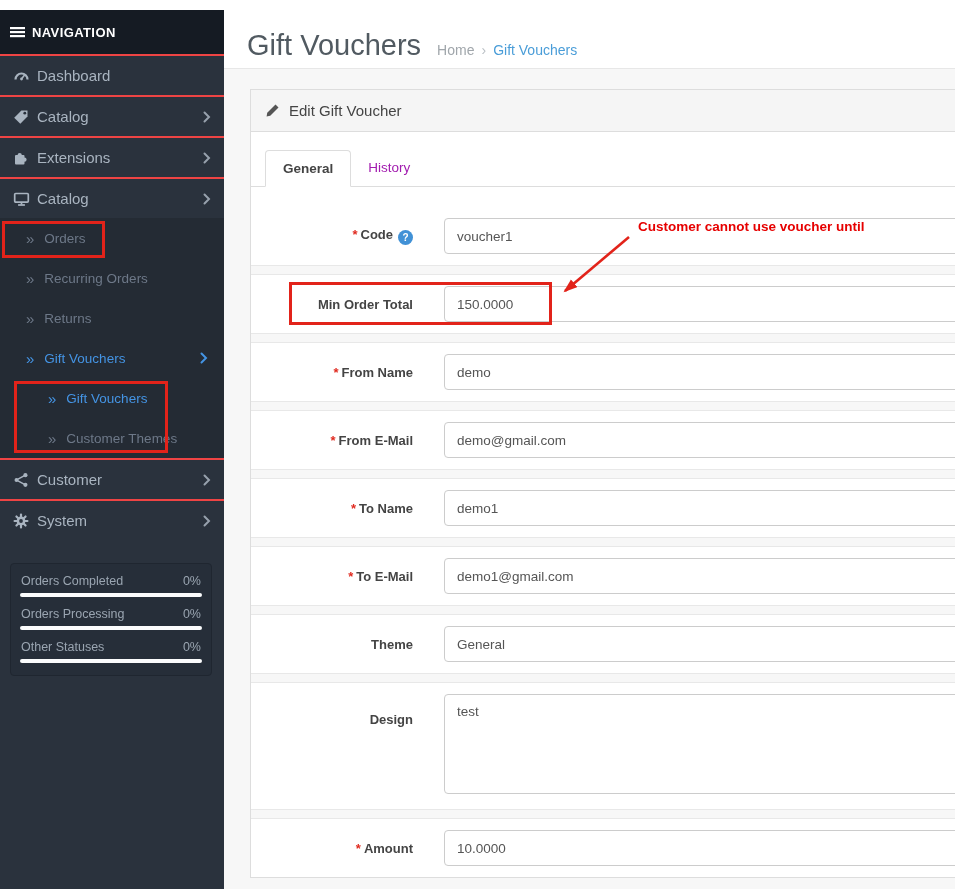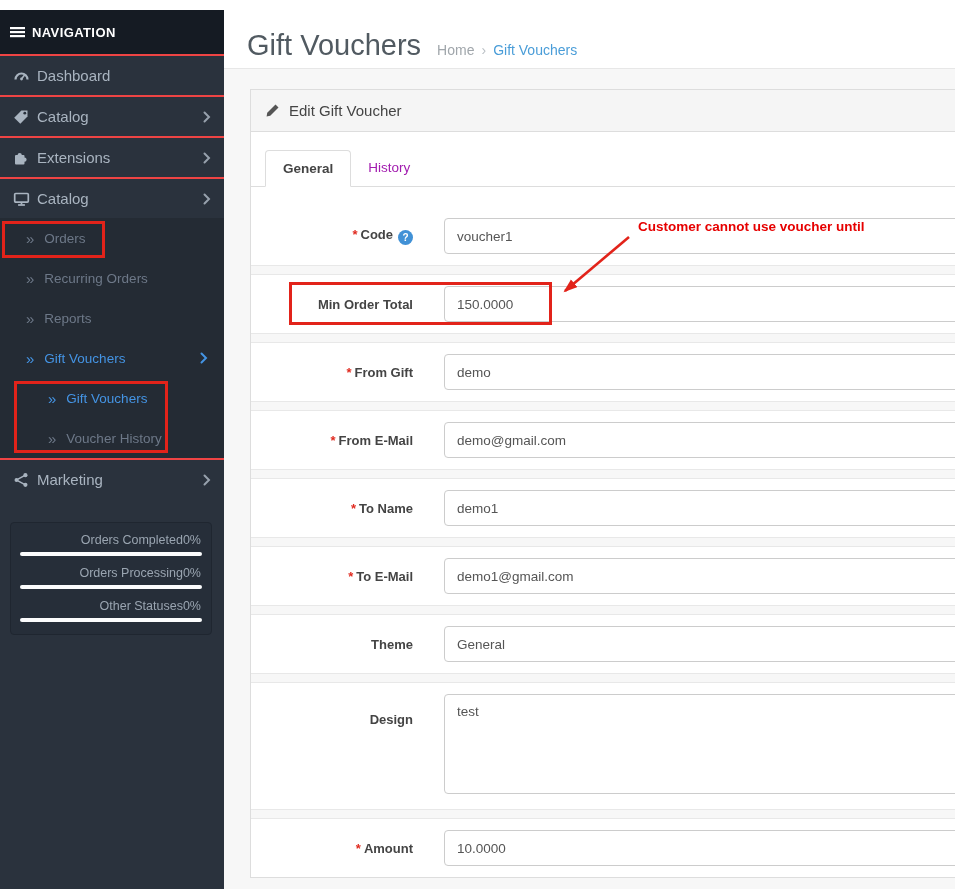--- a/index.html
+++ b/index.html
@@ -23,21 +23,21 @@
   .submenu { background:#242b34; }
   .sub-item { height:40px; display:flex; align-items:center; padding:0 16px 0 26px;
               color:#6d7888; font-size:13.5px; cursor:pointer; }
   .sub-item .dbl { margin-right:10px; font-size:15px; }
   .sub-item.lvl2 { padding-left:48px; }
   .sub-item.blue { color:#4494e4; }
   .sub-item .chev { margin-left:auto; display:flex; color:#4494e4; }
   .stats-panel { margin:23px 12px 0 10px; background:#262e39; border:1px solid #1f2630;
                  border-radius:4px; padding:10px 9px 12px 9px; }
   .stat-row { margin-bottom:10px; }
-  .stat-line { display:flex; justify-content:flex-end; color:#9aa5b1;
+  .stat-line { display:flex; justify-content:space-between; color:#9aa5b1;
                font-size:12.5px; padding:0 1px 5px 1px; }
   .stat-bar { height:4px; background:#fbfcfd; border-radius:2px; }
 
   
   .main { position:absolute; left:224px; top:0; width:1200px; height:889px;
           background:#f7f7f7; }
   .page-header { height:69px; background:#fff; border-bottom:1px solid #e7e7e7;
                  display:flex; align-items:baseline; padding:30px 0 0 23px; }
   .page-title { font-size:29px; font-weight:300; color:#515a61; line-height:30px; }
   .breadcrumb { margin-left:16px; font-size:14px; color:#a0a6ab; }
@@ -168,56 +168,76 @@
     <div class="sub-item">
       <span class="dbl">»</span>
       <span>Orders</span>
     </div>
     <div class="sub-item">
       <span class="dbl">»</span>
       <span>Recurring Orders</span>
     </div>
     <div class="sub-item">
       <span class="dbl">»</span>
-      <span>Reports</span>
+      <span>Returns</span>
     </div>
     <div class="sub-item blue">
       <span class="dbl">»</span>
       <span>Gift Vouchers</span>
       <span class="chev">
           <svg width="8" height="12" viewBox="0 0 8 12">
             <path d="M1.5 1.5 6 6l-4.5 4.5" fill="none" stroke="currentColor" stroke-width="2" stroke-linecap="round"></path>
           </svg>
         </span>
     </div>
     <div class="sub-item lvl2 blue">
       <span class="dbl">»</span>
       <span>Gift Vouchers</span>
     </div>
     <div class="sub-item lvl2">
       <span class="dbl">»</span>
-      <span>Voucher History</span>
+      <span>Customer Themes</span>
     </div>
   </div>
 
   <div class="side-item">
     <span class="icn">
       <svg width="16" height="16" viewBox="0 0 16 16">
           <g stroke="currentColor" stroke-width="1.5">
             <line x1="5" y1="7.2" x2="11" y2="3.8"></line>
             <line x1="5" y1="8.8" x2="11" y2="12.2"></line>
           </g>
           <g fill="currentColor">
             <circle cx="12.4" cy="3.2" r="2.1"></circle>
             <circle cx="3.6" cy="8" r="2.1"></circle>
             <circle cx="12.4" cy="12.8" r="2.1"></circle>
           </g>
         </svg>
     </span>
-    <span>Marketing</span>
+    <span>Customer</span>
+    <span class="chev">
+        <svg width="8" height="12" viewBox="0 0 8 12">
+          <path d="M1.5 1.5 6 6l-4.5 4.5" fill="none" stroke="currentColor" stroke-width="2" stroke-linecap="round"></path>
+        </svg>
+      </span>
+  </div>
+  <div class="side-item">
+    <span class="icn">
+      <svg width="16" height="16" viewBox="0 0 16 16">
+          <g fill="currentColor">
+            <rect x="6.9" y="0.5" width="2.2" height="15" rx="1"></rect>
+            <rect x="6.9" y="0.5" width="2.2" height="15" rx="1" transform="rotate(45 8 8)"></rect>
+            <rect x="6.9" y="0.5" width="2.2" height="15" rx="1" transform="rotate(90 8 8)"></rect>
+            <rect x="6.9" y="0.5" width="2.2" height="15" rx="1" transform="rotate(135 8 8)"></rect>
+            <circle cx="8" cy="8" r="4.4"></circle>
+          </g>
+          <circle cx="8" cy="8" r="1.9" fill="#2a323d"></circle>
+        </svg>
+    </span>
+    <span>System</span>
     <span class="chev">
         <svg width="8" height="12" viewBox="0 0 8 12">
           <path d="M1.5 1.5 6 6l-4.5 4.5" fill="none" stroke="currentColor" stroke-width="2" stroke-linecap="round"></path>
         </svg>
       </span>
   </div>
 
   <div class="stats-panel">
     <div class="stat-row">
       <div class="stat-line">
@@ -276,21 +296,21 @@
     <div class="ctl"><input type="text" value="voucher1" style=""></div>
   </div>
 <div class="fsep"></div>
   <div class="frow">
     <label class="lbl"><span class="lbl-text">Min Order Total</span></label>
     <div class="ctl"><input type="text" value="150.0000" style=""></div>
   <div class="hl-box"></div>
             </div>
 <div class="fsep"></div>
   <div class="frow">
-    <label class="lbl"><span class="req">*</span><span class="lbl-text">From Gift</span></label>
+    <label class="lbl"><span class="req">*</span><span class="lbl-text">From Name</span></label>
     <div class="ctl"><input type="text" value="demo" style=""></div>
   </div>
 <div class="fsep"></div>
   <div class="frow">
     <label class="lbl"><span class="req">*</span><span class="lbl-text">From E-Mail</span></label>
     <div class="ctl"><input type="text" value="demo@gmail.com" style=""></div>
   </div>
 <div class="fsep"></div>
   <div class="frow">
     <label class="lbl"><span class="req">*</span><span class="lbl-text">To Name</span></label>

